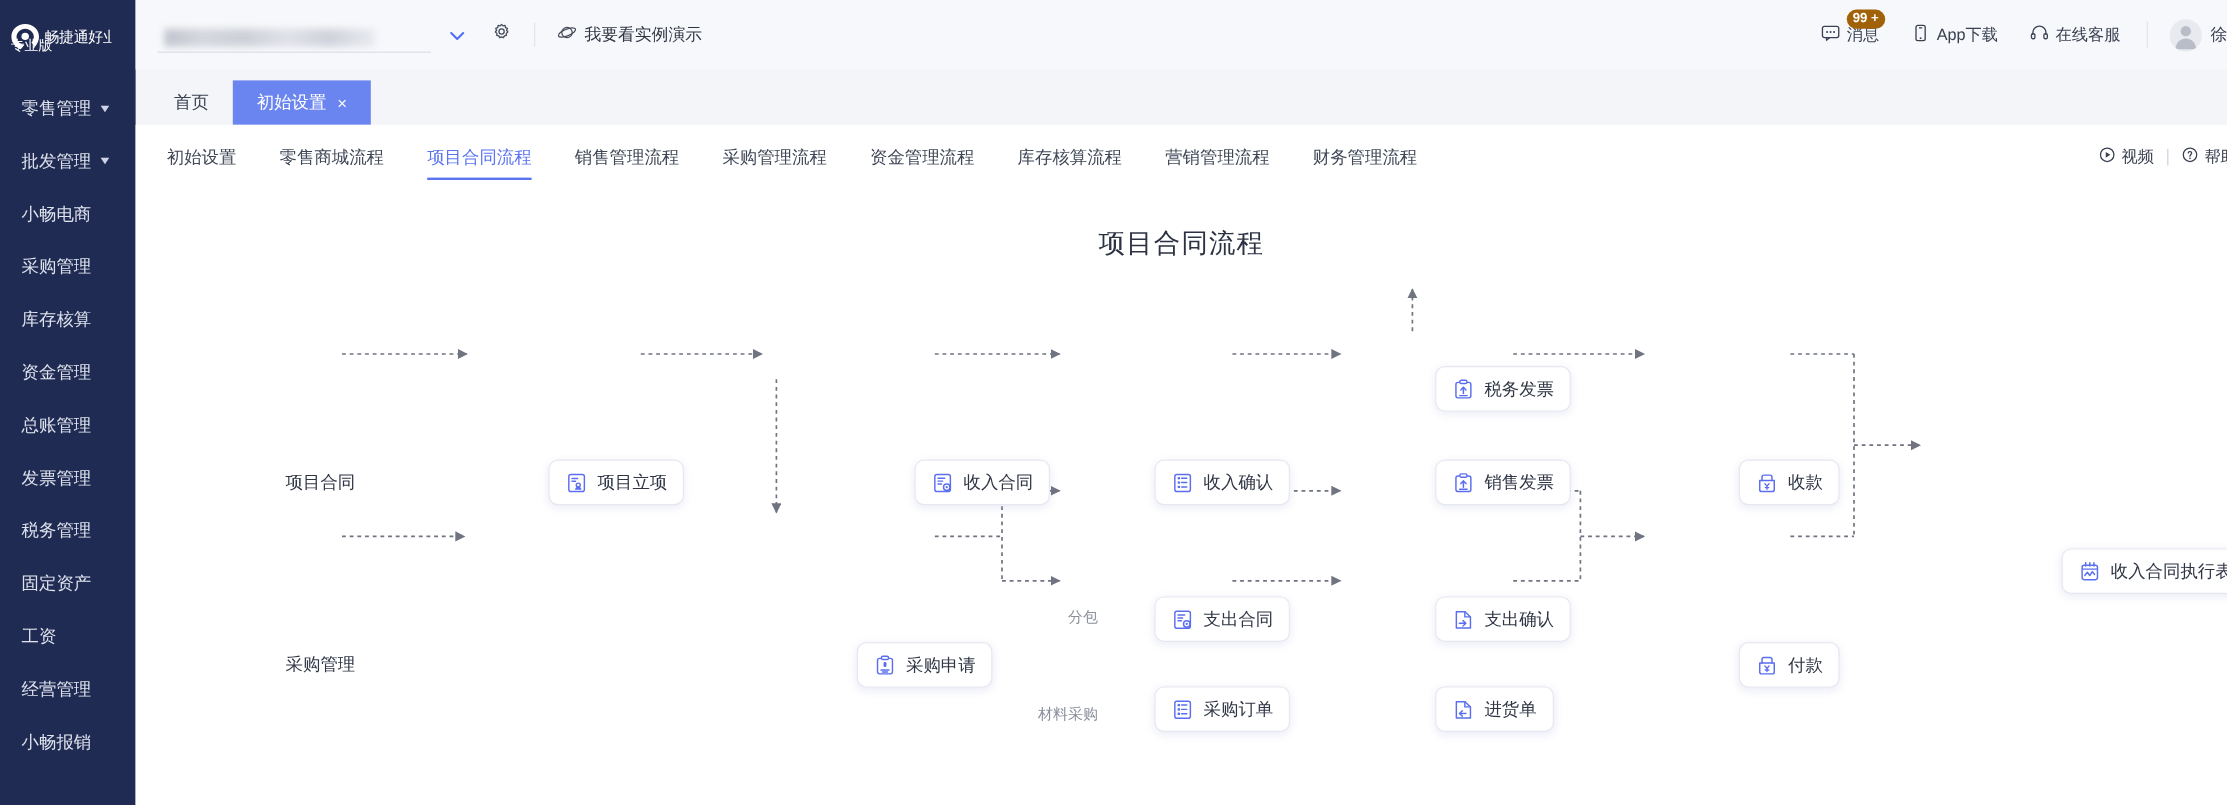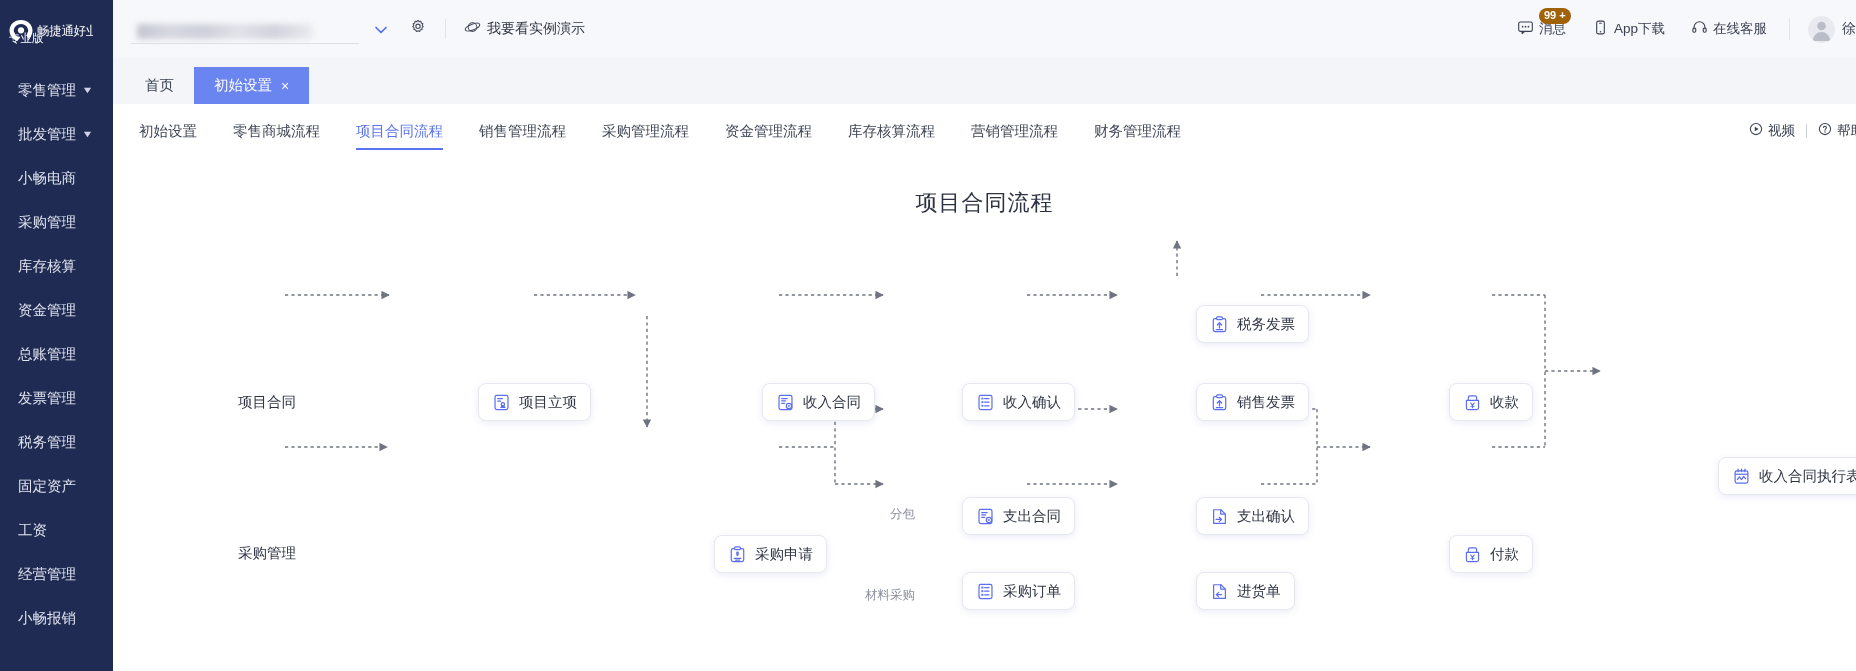--- a/index.html
+++ b/index.html
@@ -399,21 +399,21 @@
               <svg class="ico" viewBox="0 0 22 22" width="19" height="19">
                 <rect x="3.8" y="4.2" width="14.4" height="15" rx="2" fill="none" stroke="#5b6ef0" stroke-width="1.4" stroke-linejoin="round" stroke-linecap="round"></rect>
                 <rect x="7.6" y="2.2" width="6.8" height="3.2" rx="1.3" fill="#fff" stroke="#5b6ef0" stroke-width="1.4"></rect>
                 <path d="M11 15 L11 9.2" stroke="#5b6ef0" stroke-width="1.5" stroke-linecap="round"></path>
                 <path d="M8.5 11.6 L11 9 L13.5 11.6" fill="none" stroke="#5b6ef0" stroke-width="1.4" stroke-linejoin="round" stroke-linecap="round"></path>
                 <line x1="7.4" y1="17" x2="14.6" y2="17" stroke="#5b6ef0" stroke-width="1.4" stroke-linecap="round"></line>
               </svg>
             </span>
             <span>税务发票</span>
           </div>
-          <div class="node" style="left: 365px; top: 159px; justify-content: space-between;">
+          <div class="node" style="left: 344px; top: 159px; justify-content: space-between;">
             <span>
               <svg class="ico" viewBox="0 0 22 22" width="19" height="19">
                 <rect x="3.5" y="2.8" width="15" height="16.4" rx="2" fill="none" stroke="#5b6ef0" stroke-width="1.4" stroke-linejoin="round" stroke-linecap="round"></rect>
                 <line x1="6.6" y1="6.6" x2="12" y2="6.6" stroke="#5b6ef0" stroke-width="1.4" stroke-linecap="round"></line>
                 <line x1="6.6" y1="9.4" x2="10" y2="9.4" stroke="#5b6ef0" stroke-width="1.4" stroke-linecap="round"></line>
                 <circle cx="12.6" cy="13" r="1.9" fill="none" stroke="#5b6ef0" stroke-width="1.4" stroke-linejoin="round" stroke-linecap="round"></circle>
                 <path d="M9.4 17.4 C9.8 15.2 11.3 14.4 12.6 14.4 C13.9 14.4 15.4 15.2 15.8 17.4 Z" fill="#5b6ef0"></path>
               </svg>
             </span>
             <span>项目立项</span>

